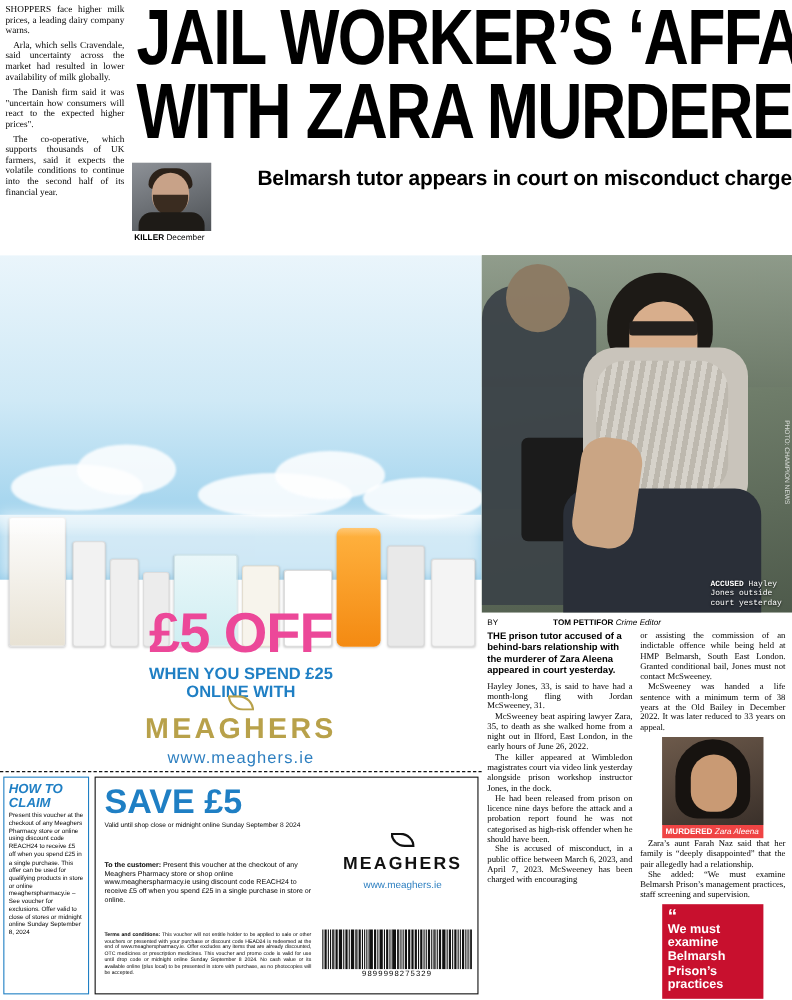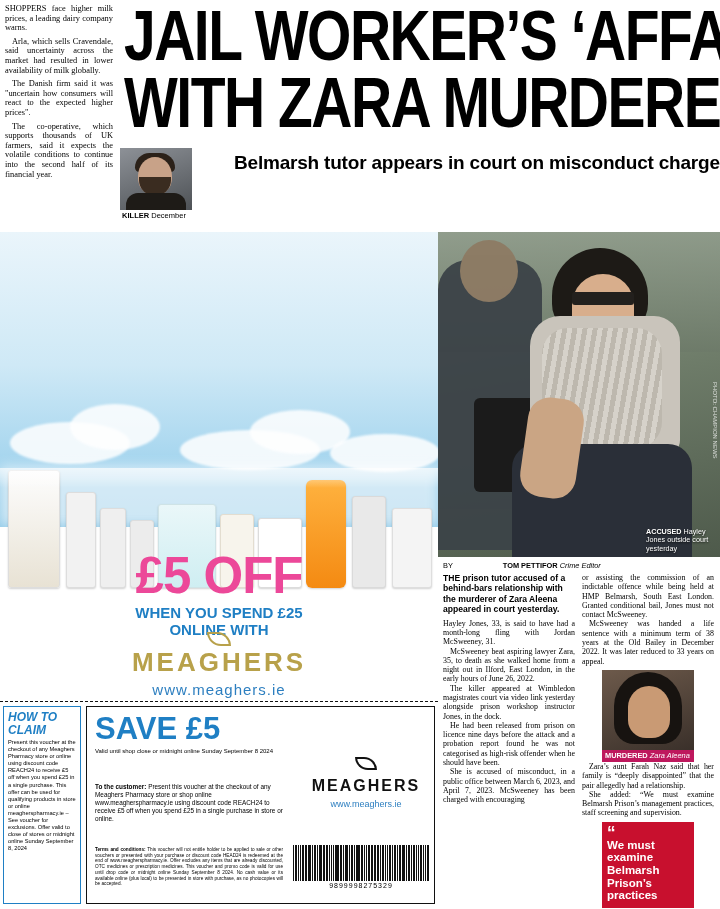--- a/index.html
+++ b/index.html
@@ -295,21 +295,21 @@
     background:#8d7a63; border-radius:50%;
   }
   .credit {
     position:absolute; right:2px; top:150px;
     writing-mode:vertical-rl;
     font-family:"Liberation Sans", sans-serif;
     font-size:6px; color:rgba(255,255,255,.75);
   }
   .accused-cap {
     position:absolute; right:4px; bottom:4px; width:70px;
-    font-family:Liberation Sans, sans-serif;
+    font-family:Liberation Mono, monospace;
     font-size:7.2px; line-height:8.4px;
     color:#fff; text-align:left;
     text-shadow:0 1px 2px rgba(0,0,0,.8);
   }
   .accused-cap b { font-weight:bold; }
 
   
   .story {
     position:absolute; left:438px; top:557px; width:282px; height:352px;
     padding:4px 5px 0 5px;
@@ -337,21 +337,21 @@
   .body-txt p.ind { text-indent:7px; }
 
   .murdered-photo {
     width:92px; height:80px; margin:4px auto 0 auto;
     position:relative; overflow:hidden; background:#5b4a3e;
   }
   .mu-bg { position:absolute; inset:0; background:linear-gradient(160deg,#6d5a4b,#3a302a); }
   .mu-hair { position:absolute; left:12px; top:2px; width:68px; height:72px; background:#171310; border-radius:34px 34px 20px 20px;}
   .mu-face { position:absolute; left:26px; top:16px; width:42px; height:52px; background:#c99a74; border-radius:21px 21px 18px 18px;}
   .mu-caption {
-    background:#be185d; color:#fff;
+    background:#ef4444; color:#fff;
     font-family:"Liberation Sans", sans-serif;
     font-size:7.4px; line-height:10px; font-weight:bold;
     padding:1px 3px; width:92px; margin:0 auto;
   }
   .mu-caption em { font-style:italic; font-weight:normal; }
 
   .pullquote {
     background:#c8102e; color:#fff;
     width:92px; margin:4px auto 0 auto;
     padding:4px 5px 6px 5px;

